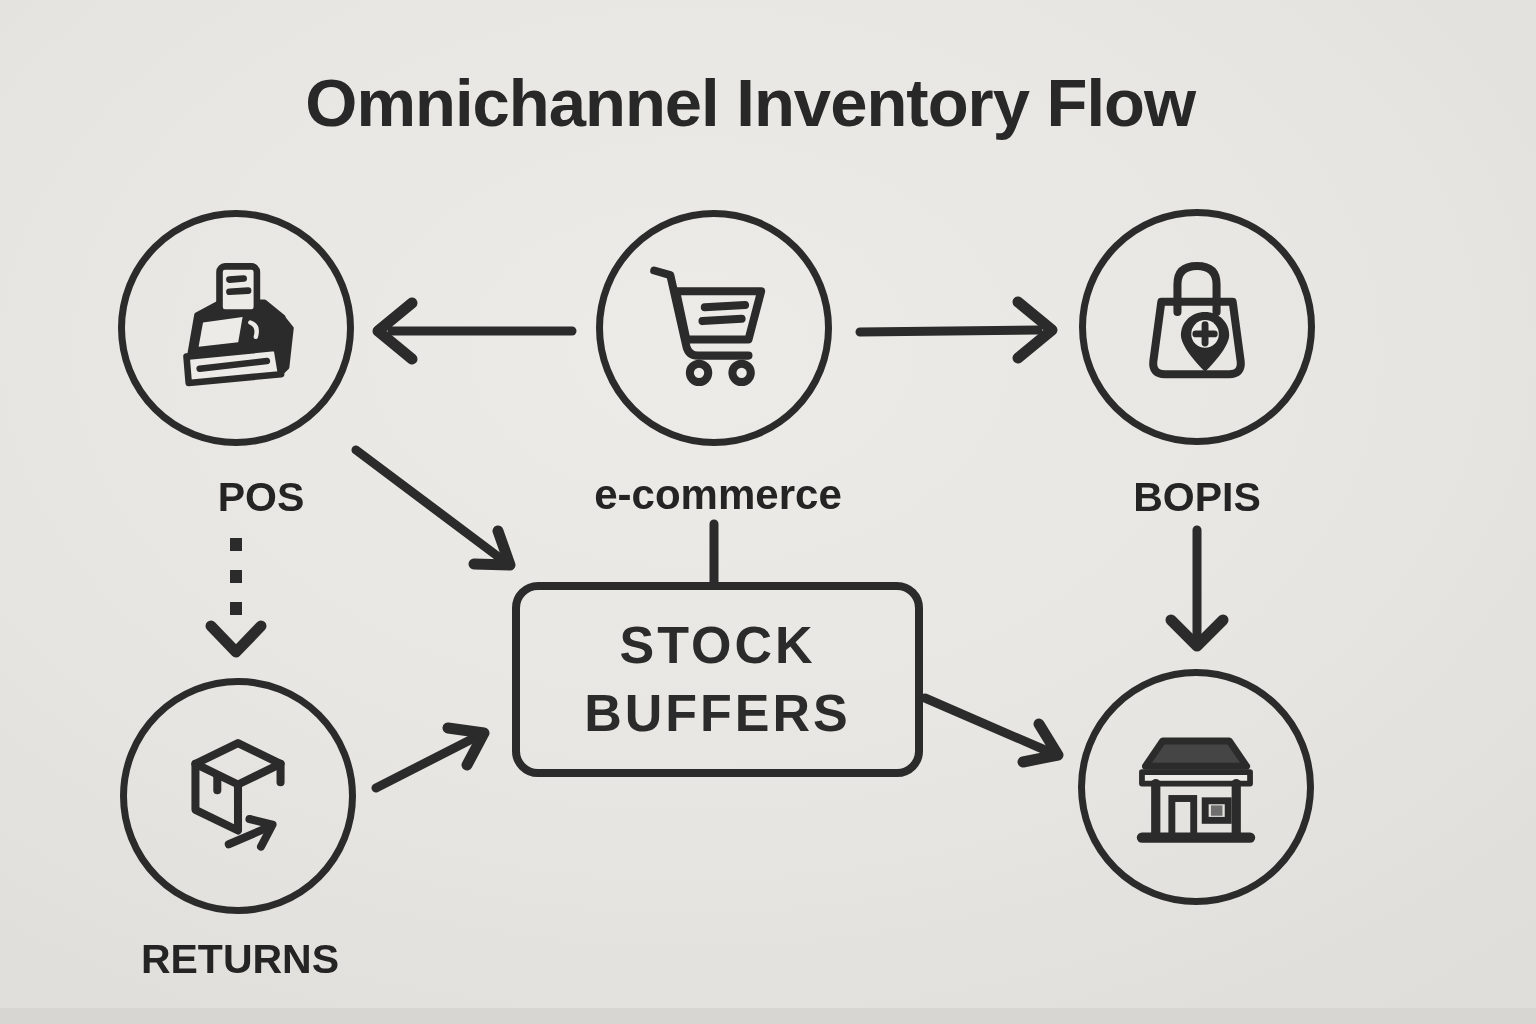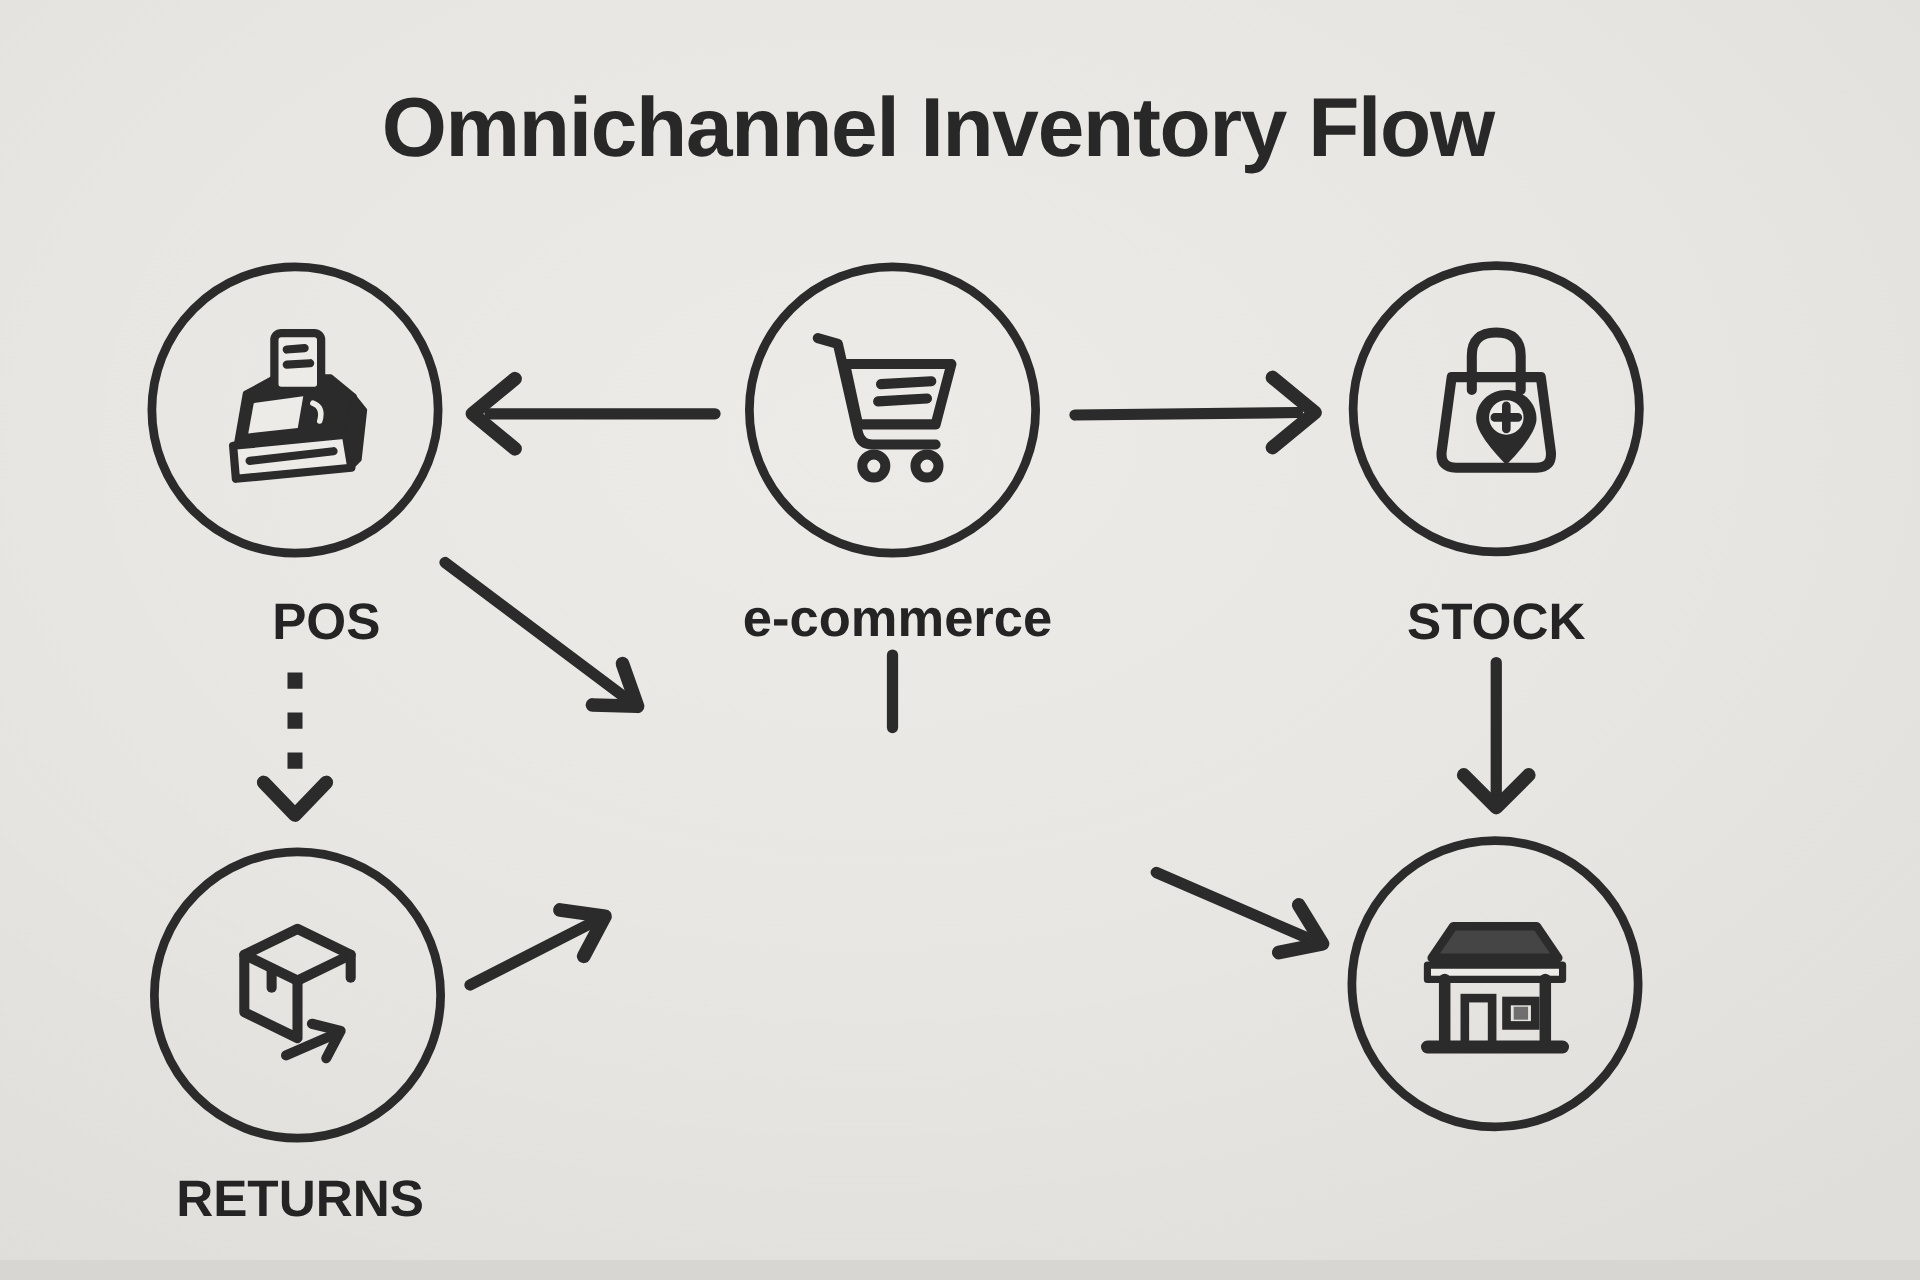--- a/index.html
+++ b/index.html
@@ -101,22 +101,26 @@
 
   <div class="node-circle" style="left:1079px;top:209px;width:236px;height:236px;">
     <svg class="icon" width="138" height="138" viewBox="0 0 120 120">
       <path d="M29,38 L91,38 L98,90 Q99,101 88,101 L32,101 Q21,101 22,90 Z" stroke="#2b2b2b" stroke-width="7" fill="none" stroke-linejoin="round"></path>
       <path d="M43,47 L43,23 Q43,7 60,7 Q77,7 77,23 L77,47" stroke="#2b2b2b" stroke-width="7" fill="none" stroke-linecap="round"></path>
       <path d="M67,47 C79,47 88,56 88,67 C88,79 67,99 67,99 C67,99 46,79 46,67 C46,56 55,47 67,47 Z" fill="#2b2b2b"></path>
       <circle cx="67" cy="66" r="12" fill="#edebe7"></circle>
       <path d="M67,58 L67,74 M59,66 L75,66" stroke="#2b2b2b" stroke-width="6" stroke-linecap="round"></path>
     </svg>
   </div>
-  <div class="node-label w700" style="left:1197px;top:474px;font-size:41px;">STOCK</div>
+  <div class="node-label w700" style="left:1197px;top:474px;font-size:41px;">BOPIS</div>
 
+  <div class="stock-box">
+    <div class="stock-label">STOCK
+BUFFERS</div>
+  </div>
 
   <div class="node-circle" style="left:120px;top:678px;width:236px;height:236px;">
     <svg class="icon" width="138" height="138" viewBox="0 0 120 120">
       <g stroke="#2b2b2b" stroke-width="7" fill="none" stroke-linecap="round" stroke-linejoin="round">
         <path d="M60,14 L97,32 L60,50 L23,32 Z"></path>
         <path d="M23,32 L23,72 L60,90 L60,50"></path>
         <path d="M97,32 L97,48"></path>
         <path d="M42,42 L42,55"></path>
         <path d="M52,102 L82,89"></path>
         <path d="M70,80 L90,85 L80,104"></path>

